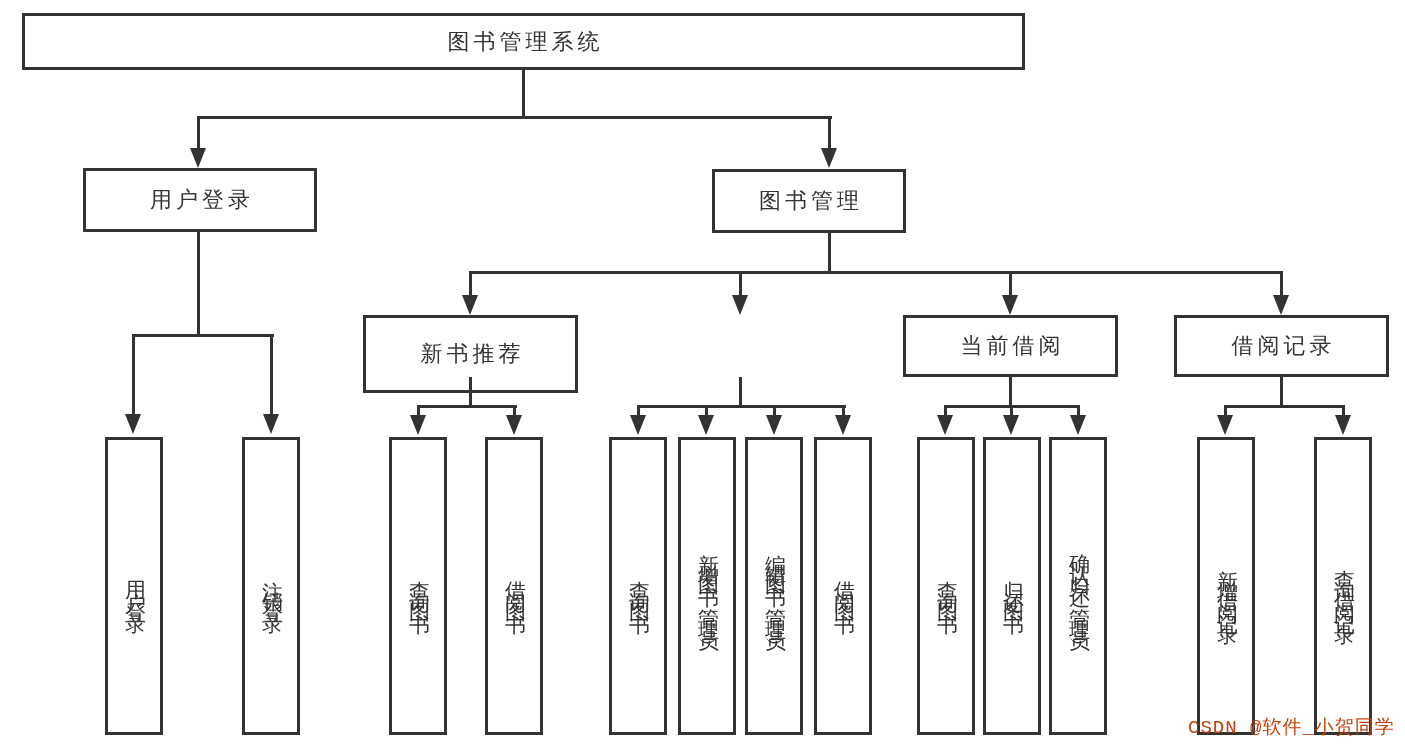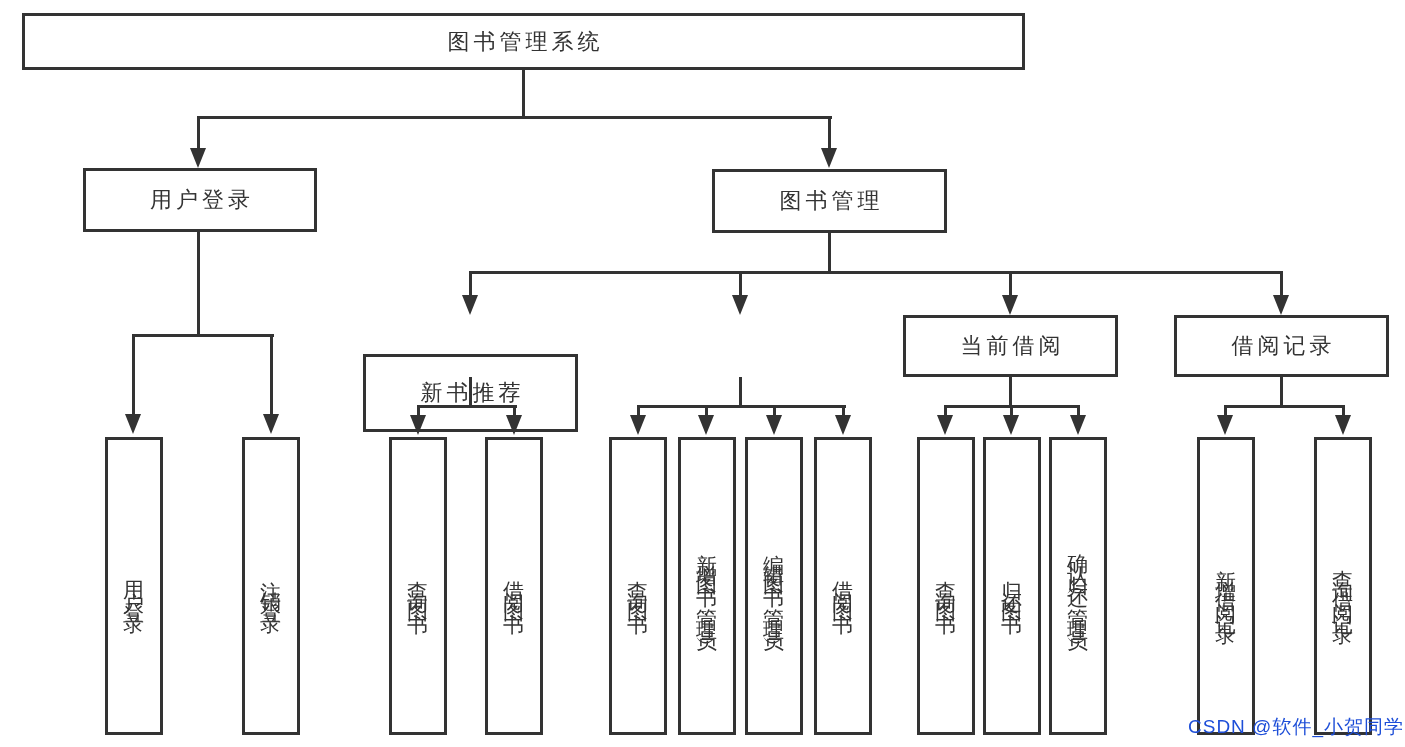--- a/index.html
+++ b/index.html
@@ -1,20 +1,20 @@
 <!DOCTYPE html>
 <html><head>
 <meta charset="utf-8">
 <style>
   html,body{margin:0;padding:0;background:#fff;}
   #canvas{
     position:relative;
     width:1405px;height:747px;
     background:#fff;
-    font-family:Liberation Sans, sans-serif;
+    font-family:Liberation Mono, monospace;
     overflow:hidden;
   }
   .box{
     position:absolute;
     box-sizing:border-box;
     border:3px solid #333;
     background:#fff;
     display:flex;
     align-items:center;
     justify-content:center;
@@ -43,38 +43,38 @@
     position:absolute;
     width:0;height:0;
     border-left:8px solid transparent;
     border-right:8px solid transparent;
     border-top:20px solid #333;
   }
   #watermark{
     position:absolute;
     left:1188px;top:714px;
     font-size:19px;
-    color:#1d4ed8;
+    color:#c2410c;
     letter-spacing:1px;
     white-space:nowrap;
     z-index:10;
   }
 </style>
 </head>
 <body>
 
 <div id="canvas">
 
   <div class="box hbox" style="left:22px;top:13px;width:1003px;height:57px;">图书管理系统</div>
 
   <div class="box hbox" style="left:83px;top:168px;width:234px;height:64px;">用户登录</div>
 
-  <div class="box hbox" style="left:712px;top:169px;width:235px;height:64px;">图书管理</div>
+  <div class="box hbox" style="left:712px;top:169px;width:194px;height:64px;">图书管理</div>
 
-  <div class="box hbox" style="left:363px;top:315px;width:215px;height:78px;margin-top:39px;">新书推荐</div>
+  <div class="box hbox" style="left:363px;top:315px;width:215px;height:78px;">新书推荐</div>
 
 
   <div class="box hbox" style="left:1174px;top:315px;width:215px;height:62px;">借阅记录</div>
 
   <div class="box hbox" style="left:903px;top:315px;width:215px;height:62px;">当前借阅</div>
 
   <div class="box leaf" style="left:105px;">用户登录</div>
   <div class="box leaf" style="left:242px;">注销登录</div>
   <div class="box leaf" style="left:389px;">查询图书</div>
   <div class="box leaf" style="left:485px;">借阅图书</div>

